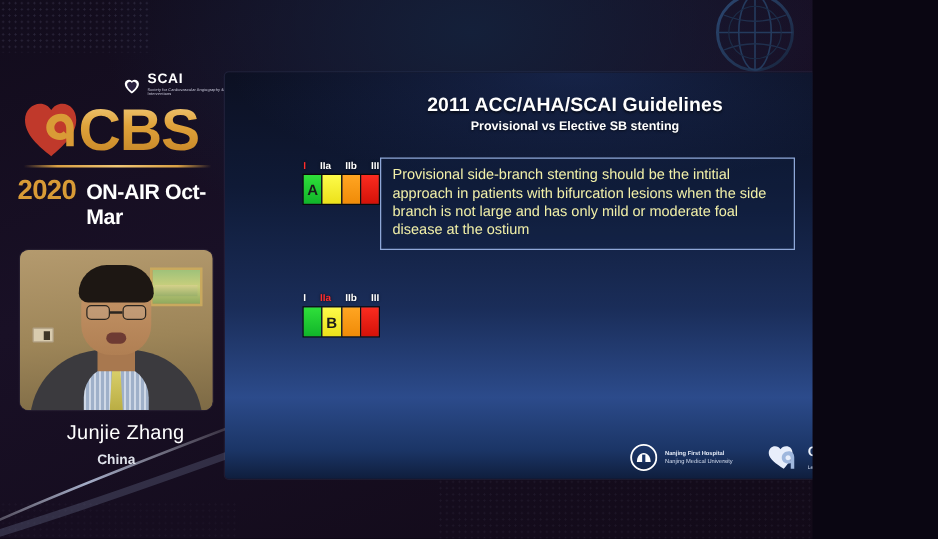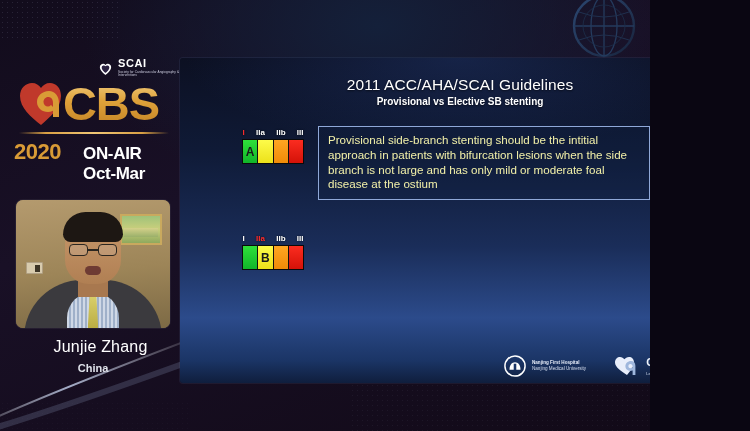--- a/index.html
+++ b/index.html
@@ -79,21 +79,21 @@
     -webkit-text-fill-color: transparent;
     margin-left: 34px;
     font-family: "Liberation Sans", sans-serif;
   }
   .cbs-rule {
     height: 1.6px; width: 150px; margin: 2px auto 0;
     background: linear-gradient(90deg, rgba(224,164,58,0) 0%, #d9a044 18%, #f0c776 50%, #d9a044 82%, rgba(224,164,58,0) 100%);
   }
   .cbs-tagline {
     display: flex; align-items: baseline; justify-content: center;
-    gap: 22px; margin-top: 5px;
+    gap: 8px; margin-top: 5px;
   }
   .cbs-year {
     font-size: 22px; font-weight: bold; color: #d99b36;
     letter-spacing: -0.5px;
   }
   .cbs-onair {
     font-size: 17px; font-weight: bold; color: #ffffff;
     letter-spacing: -0.3px;
   }
 
@@ -208,21 +208,21 @@
   }
   .slide-sheen {
     position: absolute; left: 0; right: 0; top: 0; height: 40%;
     background: radial-gradient(ellipse 70% 100% at 50% 0%, rgba(40,70,140,0.35), rgba(0,0,0,0) 70%);
     pointer-events: none;
   }
 
   .slide-title {
     position: absolute; left: 0; right: 0; top: 18px;
     text-align: center;
-    color: #ffffff; font-weight: normal;
+    color: #ffffff; font-weight: bold;
     font-size: 15.5px; letter-spacing: 0.1px;
     text-shadow: 0 1px 2px rgba(0,0,0,0.6);
   }
   .slide-subtitle {
     position: absolute; left: 0; right: 0; top: 38px;
     text-align: center;
     color: #ffffff; font-weight: bold;
     font-size: 10px;
     text-shadow: 0 1px 2px rgba(0,0,0,0.6);
   }
@@ -259,21 +259,20 @@
   .cor-bar.c4 { background: linear-gradient(180deg,#fb2c20,#d41208); }
   .cor-bar .loe {
     position: absolute; left: 0; right: 0; top: 50%;
     transform: translateY(-50%);
     text-align: center;
     font-size: 12px; font-weight: bold; color: #1a1a1a;
     font-family: "Liberation Sans", sans-serif;
   }
 
   .rec-box {
-    margin-left: 14px;
     border: 1px solid #8fa8d8;
     background: rgba(18,32,66,0.30);
     padding: 6px 9px 7px 9px;
     width: 332px;
     line-height: 1.28;
     font-size: 11.6px;
   }
   .rec-box.amber { color: #f2f0a8; }
   .rec-box.plain {
     color: #dfe7f5;

